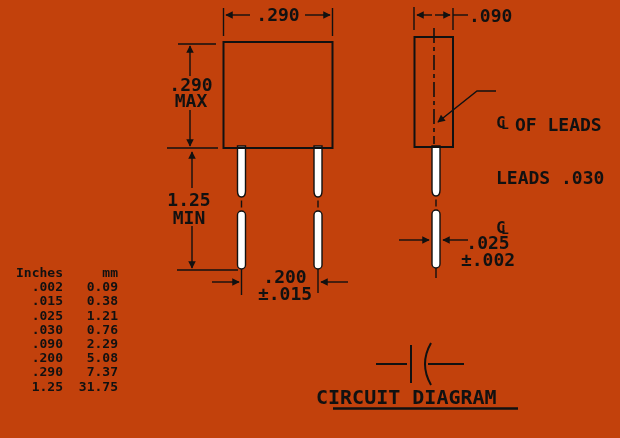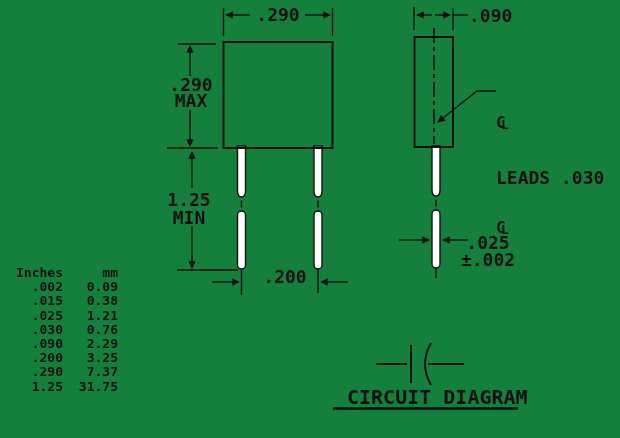--- a/index.html
+++ b/index.html
@@ -1,16 +1,16 @@
 <!DOCTYPE html>
 <html><head>
 <meta charset="utf-8">
 <style>
   html,body{margin:0;padding:0;background:#e8e8e8;}
-  #canvas{position:relative;width:620px;height:438px;background:#15803d;overflow:hidden;
+  #canvas{position:relative;width:620px;height:438px;background:#c2410c;overflow:hidden;
           font-family:"DejaVu Sans Mono", monospace;color:#111;}
   #linework{position:absolute;left:0;top:0;}
   .txt{position:absolute;font:bold 18px "DejaVu Sans Mono", monospace;color:#111;
        line-height:17px;white-space:pre;}
   .ctr{text-align:center;}
   .title{font:bold 20px "DejaVu Sans Mono", monospace;letter-spacing:0px;}
   .note{line-height:17.5px;font-size:18px;}
   .note > div{height:17.5px;}
   .clsym{position:relative;display:inline-block;width:14px;height:15px;margin-right:5px;
           vertical-align:-2px;}
@@ -116,48 +116,48 @@
       <line x1="333" y1="408.5" x2="518" y2="408.5" stroke="#111" stroke-width="2.5"></line>
     </g>
   </svg>
 
   <div class="txt ctr" style="left:251px;top:6px;width:54px;">.290</div>
 
   <div class="txt ctr" style="left:168px;top:77px;width:46px;line-height:16px;"><span>.290</span><br><span>MAX</span></div>
 
   <div class="txt ctr" style="left:165px;top:191px;width:48px;line-height:18px;"><span>1.25</span><br><span>MIN</span></div>
 
-  <div class="txt ctr" style="left:254px;top:268px;width:62px;"><span>.200</span><br></div>
+  <div class="txt ctr" style="left:254px;top:268px;width:62px;"><span>.200</span><br><span>±.015</span></div>
 
   <div class="txt" style="left:469px;top:7px;">.090</div>
 
   <div class="txt ctr" style="left:457px;top:234px;width:62px;"><span>.025</span><br><span>±.002</span></div>
 
   <div class="txt note" style="left:496px;top:81px;">
-    <div><span class="clsym"><span class="c">C</span><span class="l">L</span></span></div>
+    <div><span class="clsym"><span class="c">C</span><span class="l">L</span></span><span>OF LEADS</span></div>
     <div><span>LEADS .030</span></div>
     <div><span class="clsym"><span class="c">C</span><span class="l">L</span></span></div>
   </div>
 
-  <div class="txt title" style="left:347px;top:385px;">CIRCUIT DIAGRAM</div>
+  <div class="txt title" style="left:316px;top:385px;">CIRCUIT DIAGRAM</div>
 
   <div class="conv-table">
     <div class="cell">Inches</div>
     <div class="cell">mm</div>
   <div class="cell">.002</div>
       <div class="cell">0.09</div>
       <div class="cell">.015</div>
       <div class="cell">0.38</div>
       <div class="cell">.025</div>
       <div class="cell">1.21</div>
       <div class="cell">.030</div>
       <div class="cell">0.76</div>
       <div class="cell">.090</div>
       <div class="cell">2.29</div>
       <div class="cell">.200</div>
-      <div class="cell">3.25</div>
+      <div class="cell">5.08</div>
       <div class="cell">.290</div>
       <div class="cell">7.37</div>
       <div class="cell">1.25</div>
       <div class="cell">31.75</div>
     </div>
 
 </div>
 
 </body></html>

